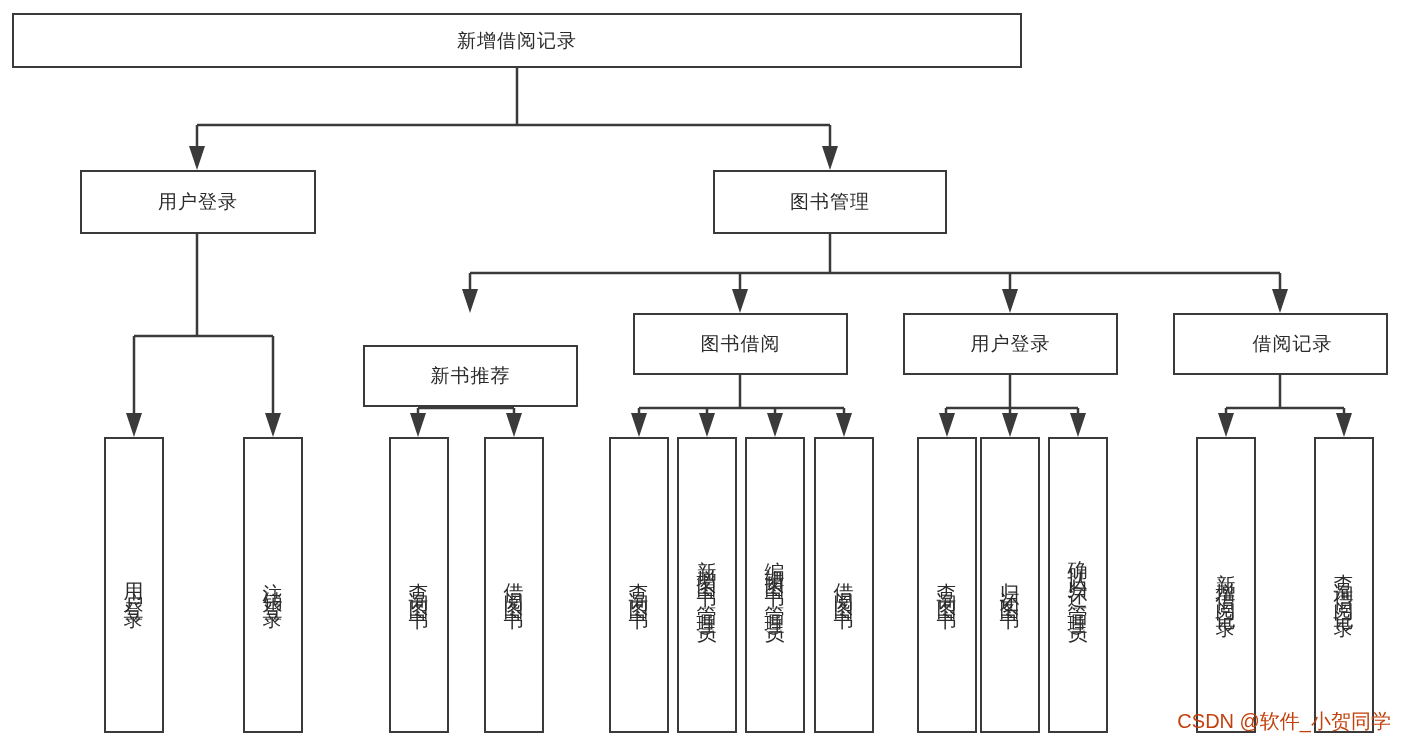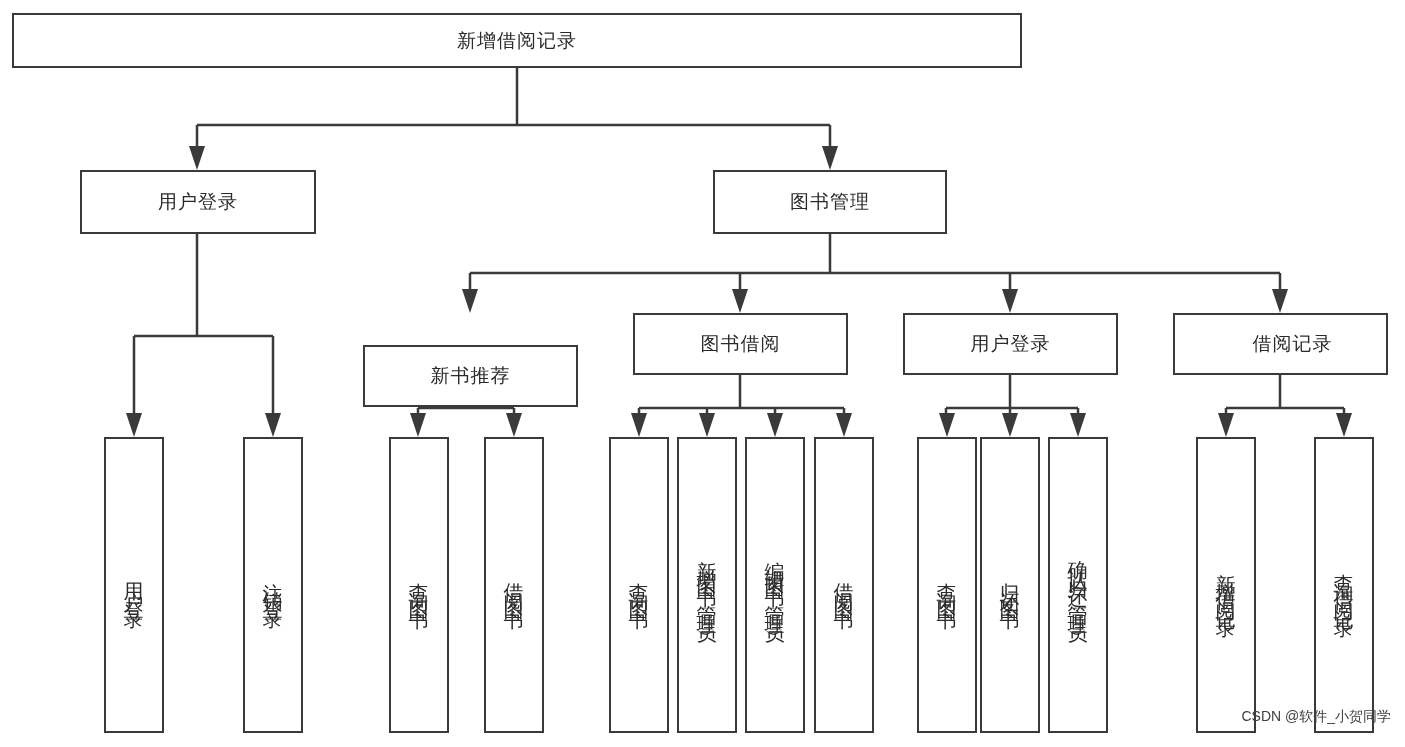--- a/index.html
+++ b/index.html
@@ -25,22 +25,22 @@
     text-orientation:mixed;
     font-size:20px;
     letter-spacing:9px;
     line-height:1;
     white-space:nowrap;
   }
   .watermark{
     position:absolute;
     top:708px;right:14px;
     z-index:2;
-    font-size:14px;
-    color:#404040;
+    font-size:20px;
+    color:#c2410c;
     white-space:nowrap;
   }
 </style>
 </head>
 <body>
 
 <div class="stage">
 
   <svg class="connectors" width="1405" height="747" viewBox="0 0 1405 747">
     <g stroke="#3a3a3a" stroke-width="2.5" fill="none">

